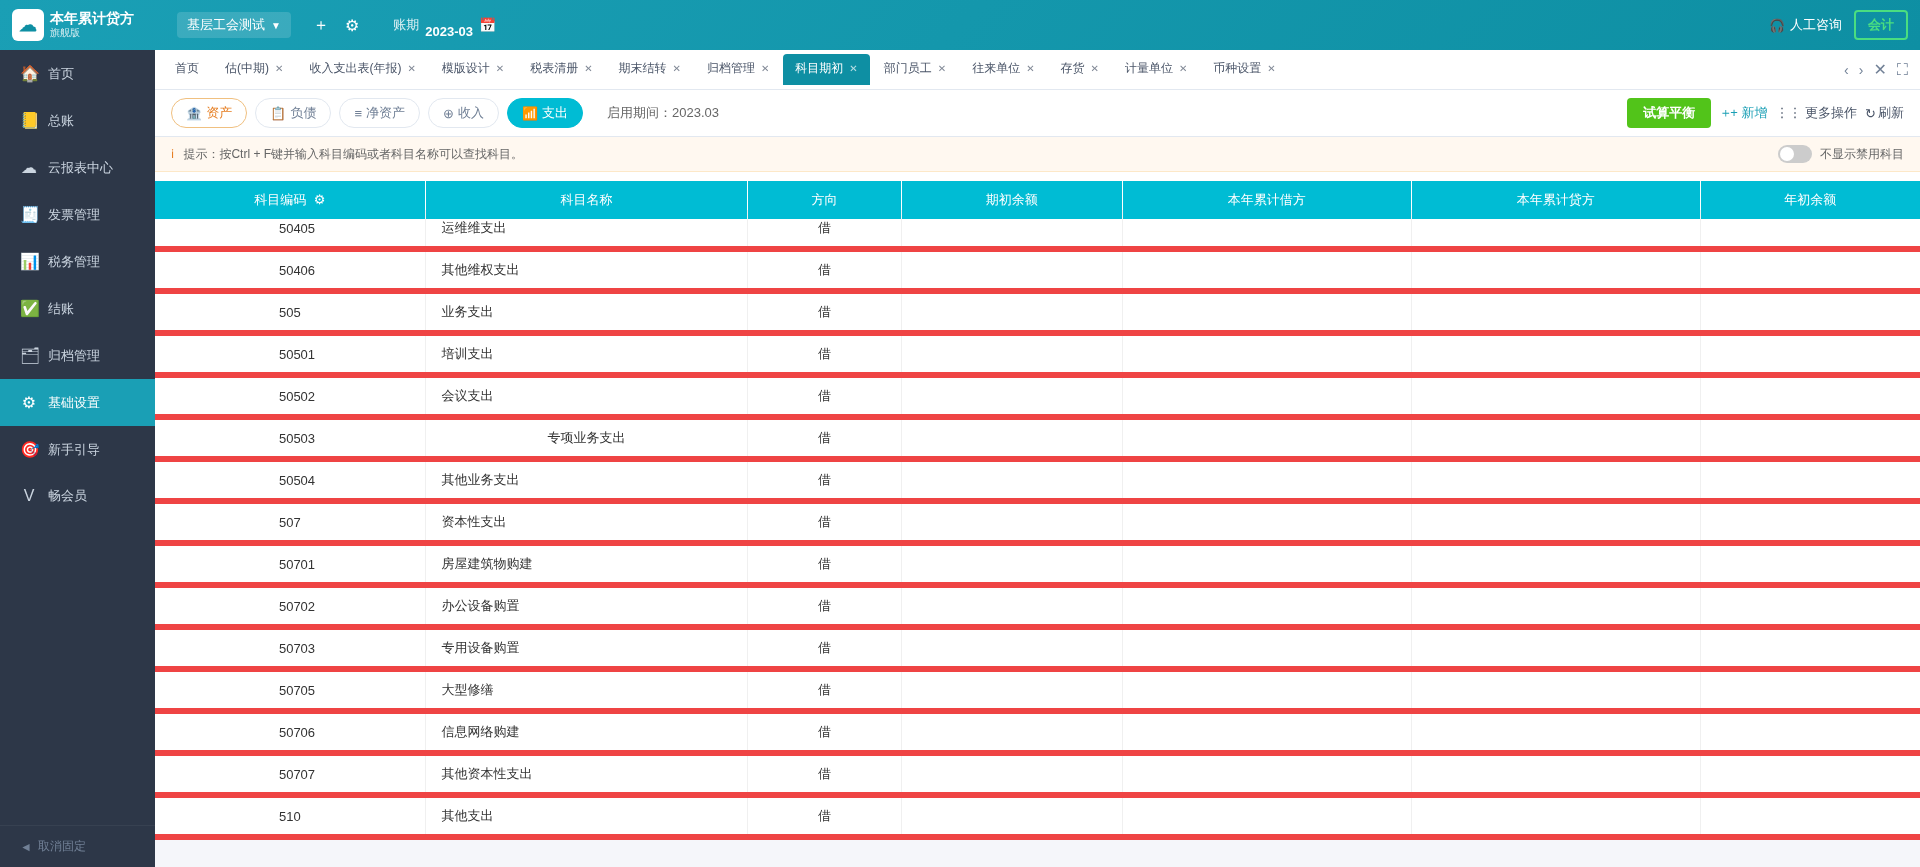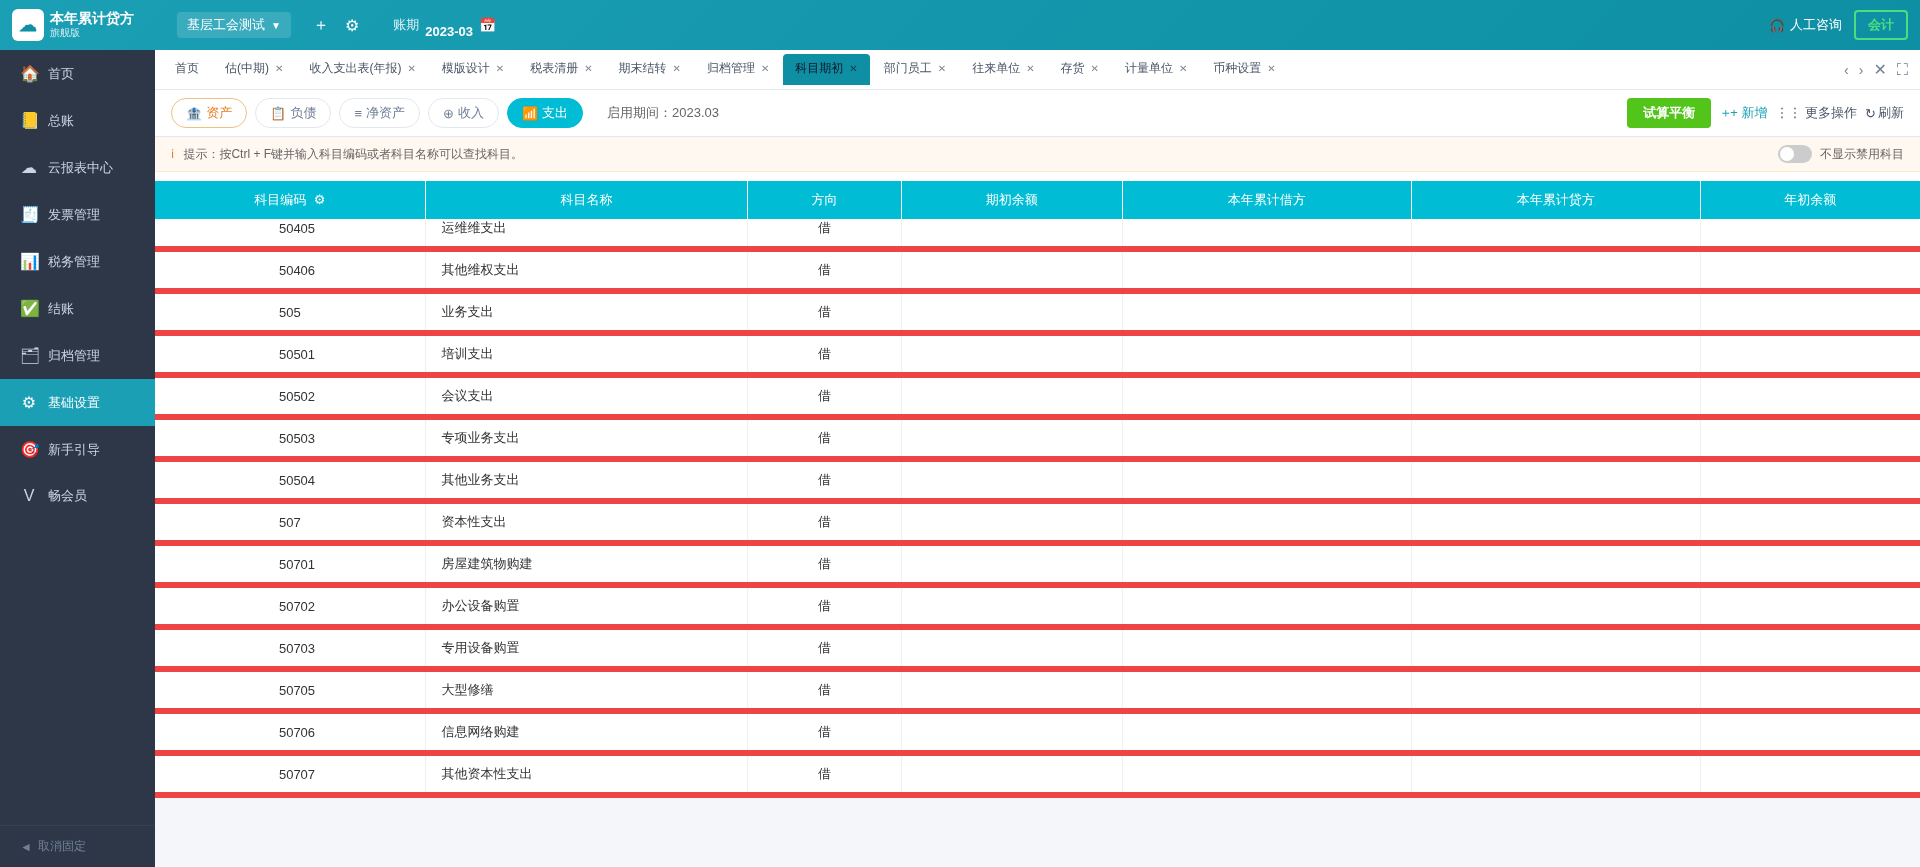--- a/index.html
+++ b/index.html
@@ -128,21 +128,21 @@
       padding: 6px 12px;
       font-size: 12px;
       cursor: pointer;
       color: #4a5568;
       border-radius: 4px 4px 0 0;
       white-space: nowrap;
       border-bottom: 2px solid transparent;
     }
     .tab-item.active {
       background: #0e8fa3;
-      color: #0f172a;
+      color: #ffffff;
       border-bottom: 2px solid #0e8fa3;
     }
     .tab-item .tab-close {
       font-size: 10px; opacity: 0.7; margin-left: 2px;
     }
     .tab-nav-btn {
       background: none; border: none; cursor: pointer;
       color: #718096; font-size: 14px; padding: 4px;
     }
     .tab-close-all {
@@ -537,21 +537,21 @@
     <td>&nbsp;&nbsp;&nbsp;&nbsp;50502</td>
     <td style="text-align:left;">会议支出</td>
     <td>借</td>
     <td></td>
     <td></td>
     <td></td>
     <td></td>
   </tr>
             <tr>
     <td>&nbsp;&nbsp;&nbsp;&nbsp;50503</td>
-    <td style="text-align:left;">专项业务支出</td>
+    <td style="text-align:center;">专项业务支出</td>
     <td>借</td>
     <td></td>
     <td></td>
     <td></td>
     <td></td>
   </tr>
             <tr>
     <td>&nbsp;&nbsp;&nbsp;&nbsp;50504</td>
     <td style="text-align:left;">其他业务支出</td>
     <td>借</td>
@@ -616,18 +616,27 @@
   </tr>
             <tr>
     <td>&nbsp;&nbsp;&nbsp;&nbsp;50707</td>
     <td style="text-align:left;">其他资本性支出</td>
     <td>借</td>
     <td></td>
     <td></td>
     <td></td>
     <td></td>
   </tr>
+            <tr class="parent-row">
+    <td>510</td>
+    <td style="text-align:left;">其他支出</td>
+    <td>借</td>
+    <td></td>
+    <td></td>
+    <td></td>
+    <td></td>
+  </tr>
           </tbody>
       </table>
     </div>
 
   </div>
 </div>
 
 </body></html>

